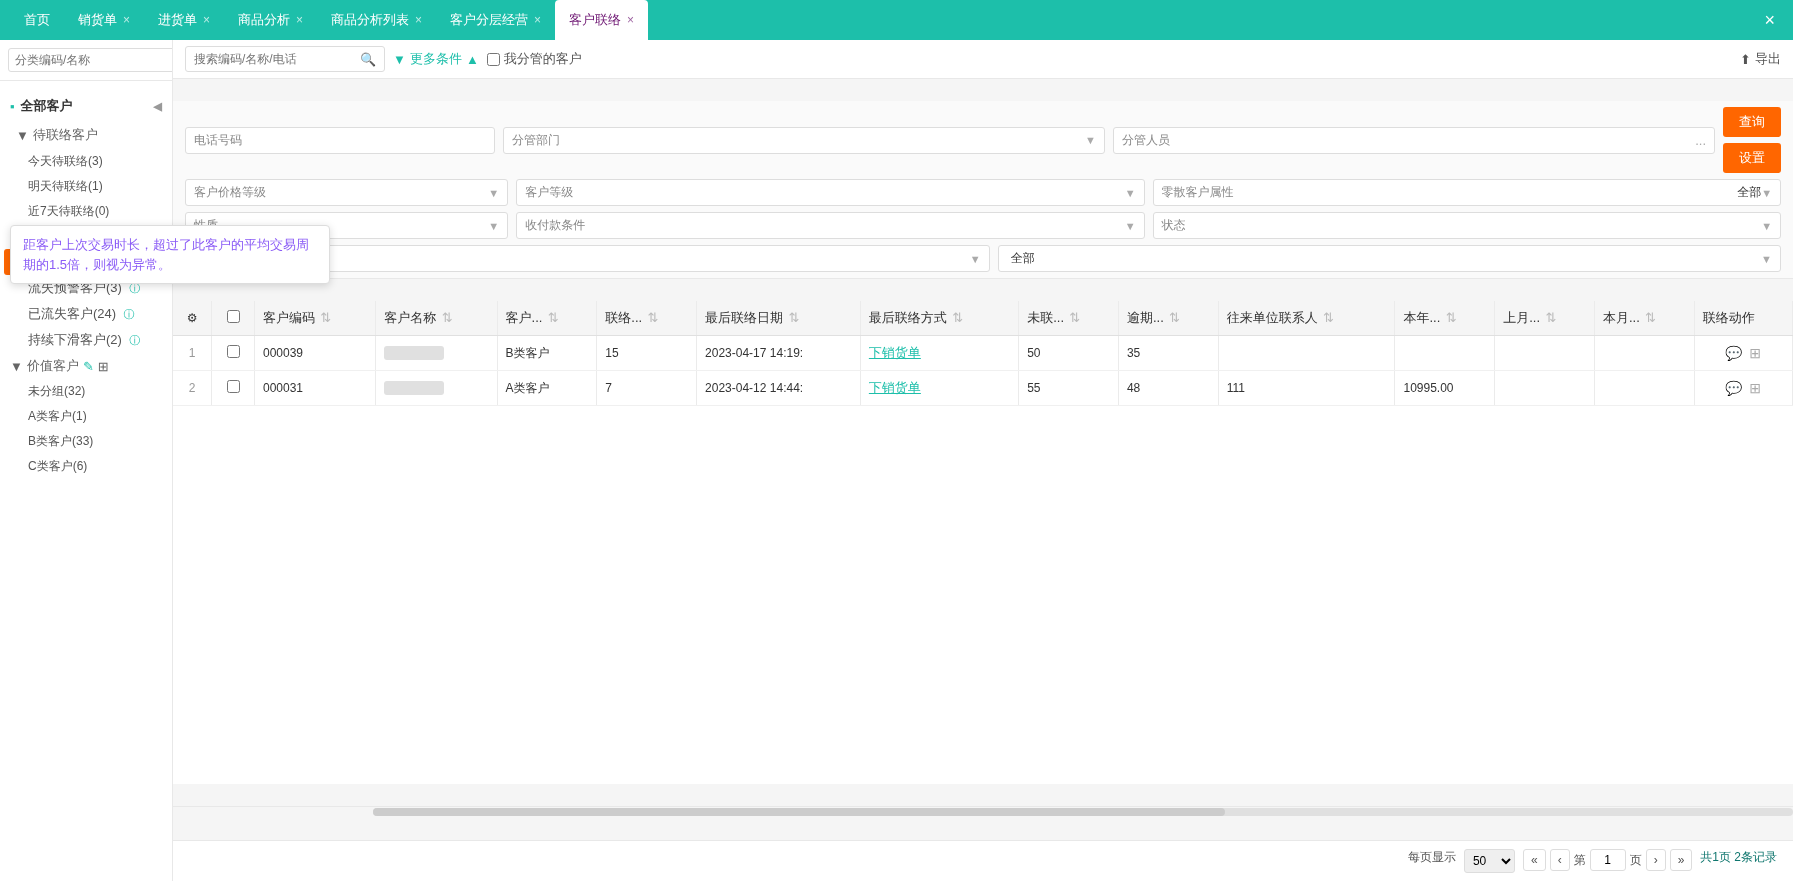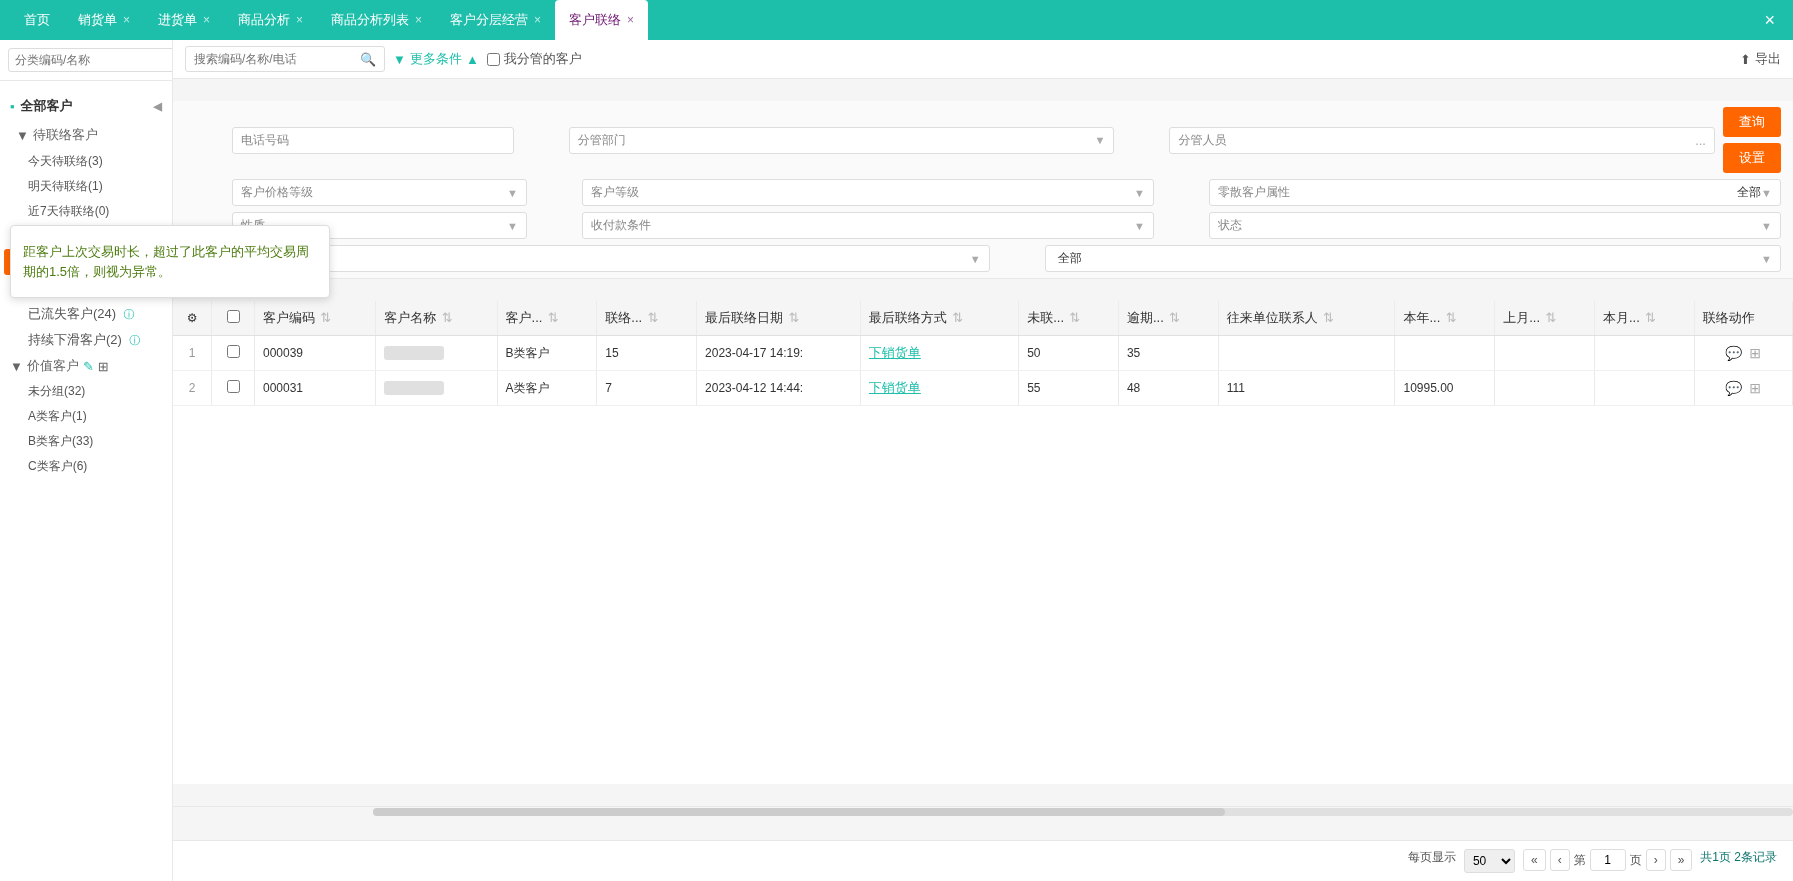--- a/index.html
+++ b/index.html
@@ -55,21 +55,21 @@
     }
     .tree-item.active-orange { background: #ff6600; color: white; border-radius: 3px; margin: 0 4px; }
     .tree-item .info-icon { margin-left: 4px; color: #1dbfaa; font-size: 11px; }
     .divider-section { padding: 4px 10px; display: flex; align-items: center; gap: 4px; color: #666; font-size: 12px; cursor: pointer; }
     .divider-section .edit-icon { color: #1dbfaa; }
 
     
     .tooltip-box {
       position: absolute; left: 10px; top: 225px;
       background: white; border: 1px solid #ddd; border-radius: 4px;
-      padding: 16px 12px; font-size: 12px; color: #4d7c0f;
+      padding: 9px 12px; font-size: 12px; color: #8b5cf6;
       box-shadow: 0 2px 8px rgba(0,0,0,0.15); z-index: 100;
       max-width: 320px; line-height: 1.5;
     }
 
     
     .content-area { flex: 1; display: flex; flex-direction: column; overflow: hidden; gap: 22px; }
 
     
     .filter-bar {
       background: white; border-bottom: 1px solid #e8e8e8;
@@ -95,21 +95,21 @@
     
     .adv-filters {
       background: #fafafa; border-bottom: 1px solid #e8e8e8;
       padding: 6px 12px;
     }
     .filter-row { display: flex; align-items: center; gap: 8px; margin-bottom: 6px; }
     .filter-row:last-child { margin-bottom: 0; }
     .filter-field {
       display: flex; align-items: center; flex: 1;
       border: 1px solid #ddd; border-radius: 3px; background: white;
-      padding: 4px 8px; min-width: 0; margin-left: 47px;
+      padding: 4px 8px; min-width: 0;
     }
     .filter-field .label { color: #888; font-size: 12px; white-space: nowrap; flex: 1; }
     .filter-field .arrow-down { color: #aaa; font-size: 11px; }
     .filter-field-wide { flex: 2; }
     .query-btn {
       background: #ff6600; color: white; border: none; border-radius: 3px;
       padding: 6px 16px; cursor: pointer; font-size: 13px; text-align: right;
     }
     .settings-btn {
       background: #ff6600; color: white; border: none; border-radius: 3px;

